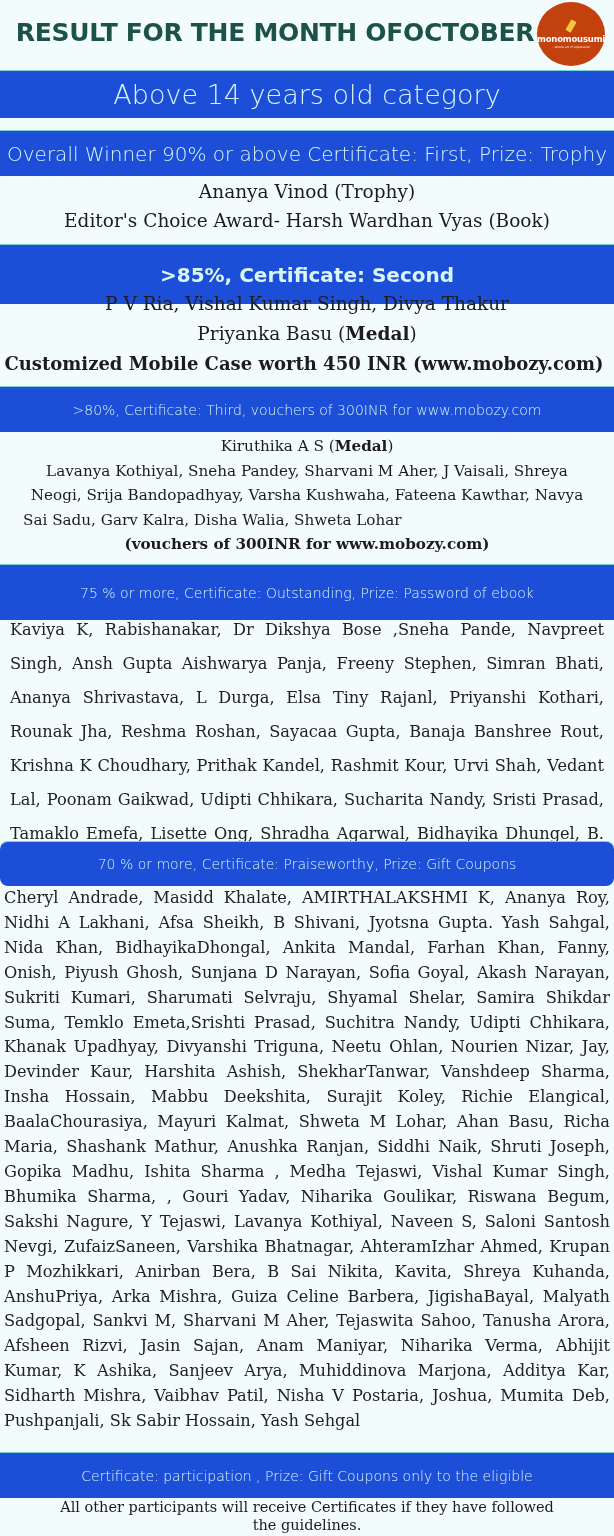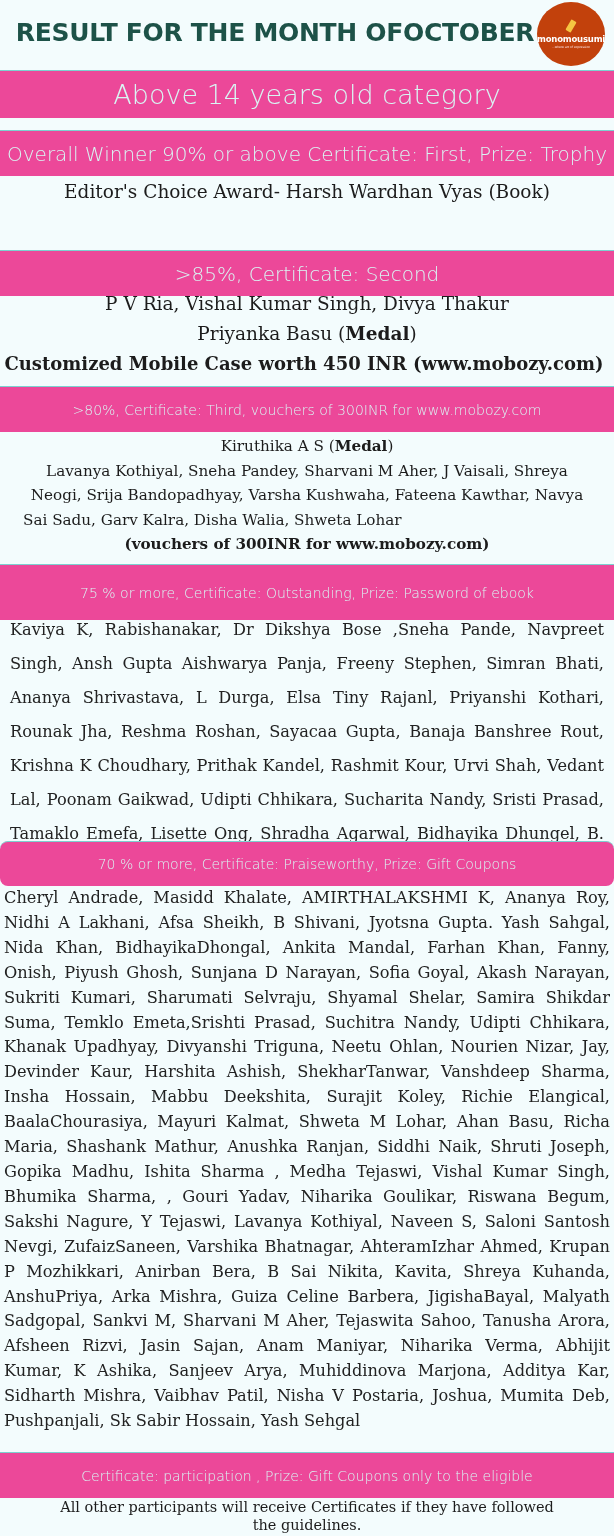--- a/index.html
+++ b/index.html
@@ -21,21 +21,21 @@
     position: absolute; left: 537px; top: 2px; width: 68px; height: 64px;
     border-radius: 50%; background: #c2410c;
     display: flex; flex-direction: column; align-items: center; justify-content: center;
   }
   .logo-pencil { width: 6px; height: 12px; background: #f5c542; transform: rotate(30deg); margin-bottom: 2px; border-radius: 1px; }
   .logo-text { font-family: "DejaVu Sans", sans-serif; font-weight: bold; font-size: 8.5px; color: #ffffff; letter-spacing: -0.2px; }
   .logo-tag { font-family: "DejaVu Sans", sans-serif; font-size: 3px; color: #ffe9e9; margin-top: 1px; }
 
   .band {
     position: absolute; left: 0; width: 614px;
-    background: #ec4899;
+    background: #1d4ed8;
     color: #d9f6f4;
     font-family: "DejaVu Sans", "Liberation Sans", sans-serif;
     font-weight: 300;
     text-align: center;
     display: flex; align-items: center; justify-content: center;
     border-top: 1px solid #7cd0d0;
   }
   .band.big { font-size: 27px; }
   .band.med { font-size: 20px; }
   .band.sm { font-size: 14px; }
@@ -65,24 +65,25 @@
     <div class="logo-pencil"></div>
     <div class="logo-text">monomousumi</div>
     <div class="logo-tag">...where art of expression</div>
   </div>
 </div>
 
 <div class="band big" style="top:70px;height:48px;">Above 14 years old category</div>
 
 <div class="band med" style="top:130px;height:46px;">Overall Winner 90% or above Certificate: First, Prize: Trophy</div>
 <div class="block" style="top:177px;font-size:18.5px;line-height:29px;">
+  <span class="line">Ananya Vinod (Trophy)</span>
   <span class="line">Editor's Choice Award- Harsh Wardhan Vyas (Book)</span>
 </div>
 
-<div class="band med" style="top:250px;height:46px;">&gt;85%, Certificate: Second</div>
+<div class="band med" style="top:244px;height:60px;font-weight:bold;">&gt;85%, Certificate: Second</div>
 <div class="block" style="top:289px;font-size:18.5px;line-height:30px;">
   <span class="line">P V Ria, Vishal Kumar Singh, Divya Thakur</span>
   <span class="line"><span>Priyanka Basu (</span><b>Medal</b><span>)</span></span>
   <span class="line" style="font-weight:bold;font-size:18px;margin-left:-6px;">Customized Mobile Case worth 450 INR (www.mobozy.com)</span>
 </div>
 
 <div class="band sm" style="top:386px;height:46px;">&gt;80%, Certificate: Third,  vouchers of 300INR for www.mobozy.com</div>
 <div class="block" style="top:434px;font-size:15.2px;line-height:24.5px;">
   <span class="line"><span>Kiruthika A S (</span><b>Medal</b><span>)</span></span>
   <span class="line">Lavanya Kothiyal, Sneha Pandey,  Sharvani  M Aher, J Vaisali, Shreya</span>

